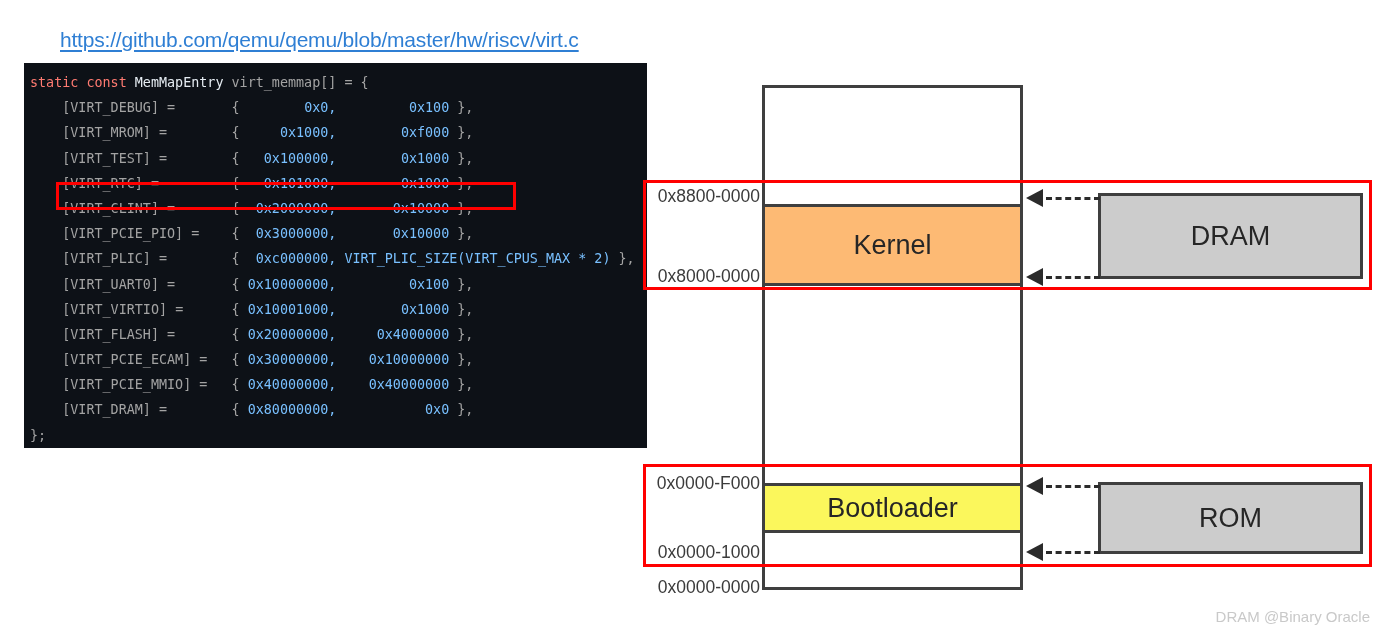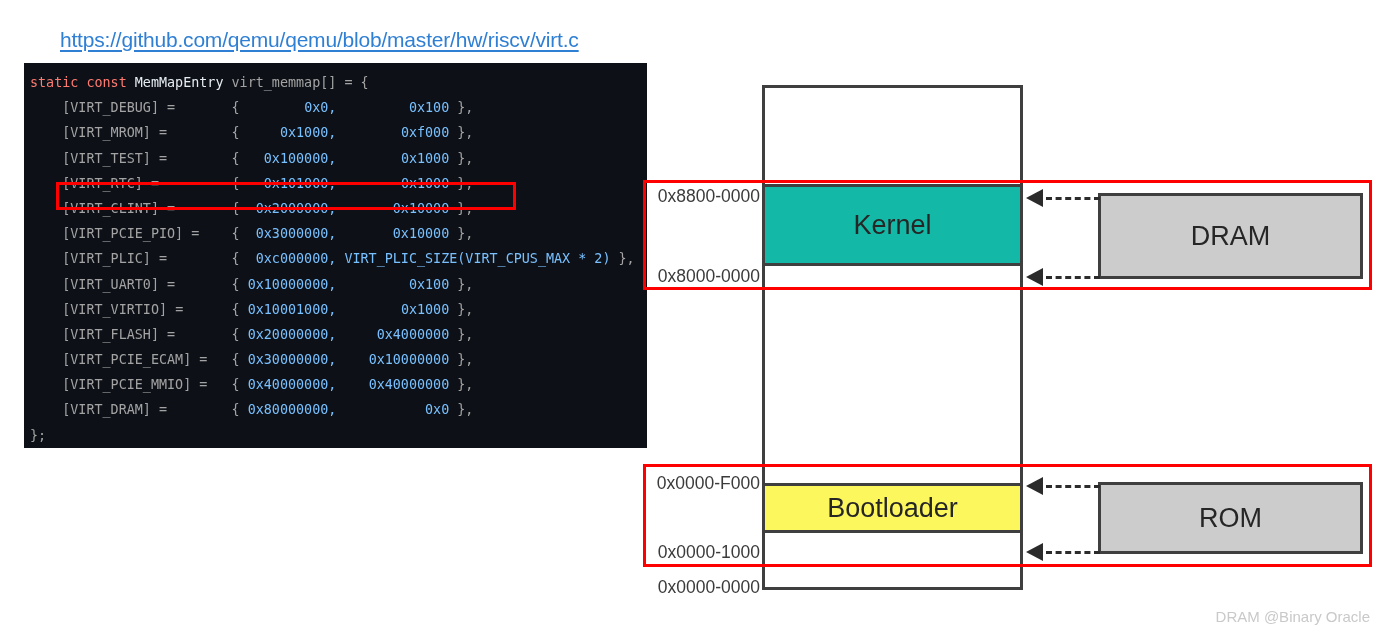--- a/index.html
+++ b/index.html
@@ -98,22 +98,22 @@
     width: 261px;
     box-sizing: border-box;
     border: 3px solid #3f3f3f;
     display: flex;
     align-items: center;
     justify-content: center;
     font-size: 27px;
     color: #262626;
   }
   #region-kernel {
-    top: 184px; height: 82px;
-    background: #14b8a6;
+    top: 204px; height: 82px;
+    background: #fdba74;
   }
   #region-bootloader {
     top: 483px; height: 50px;
     background: #fbf75c;
   }
 
   
   .device-box {
     position: absolute;
     width: 265px;

